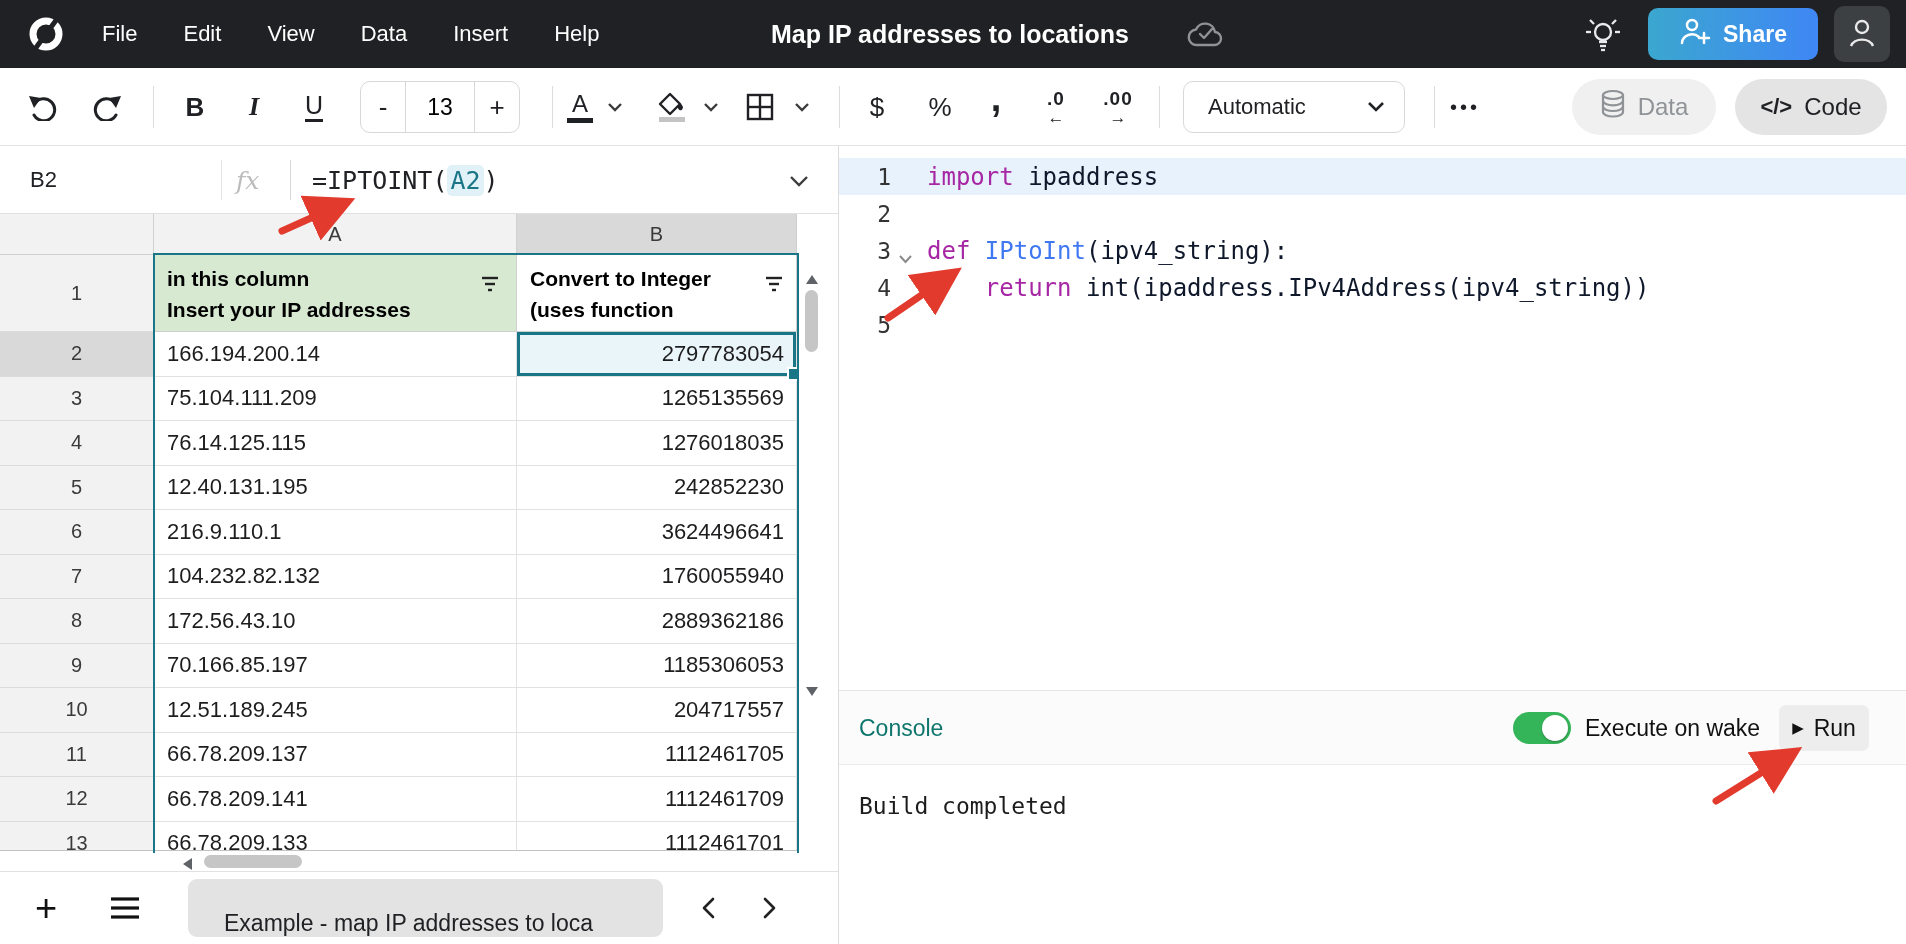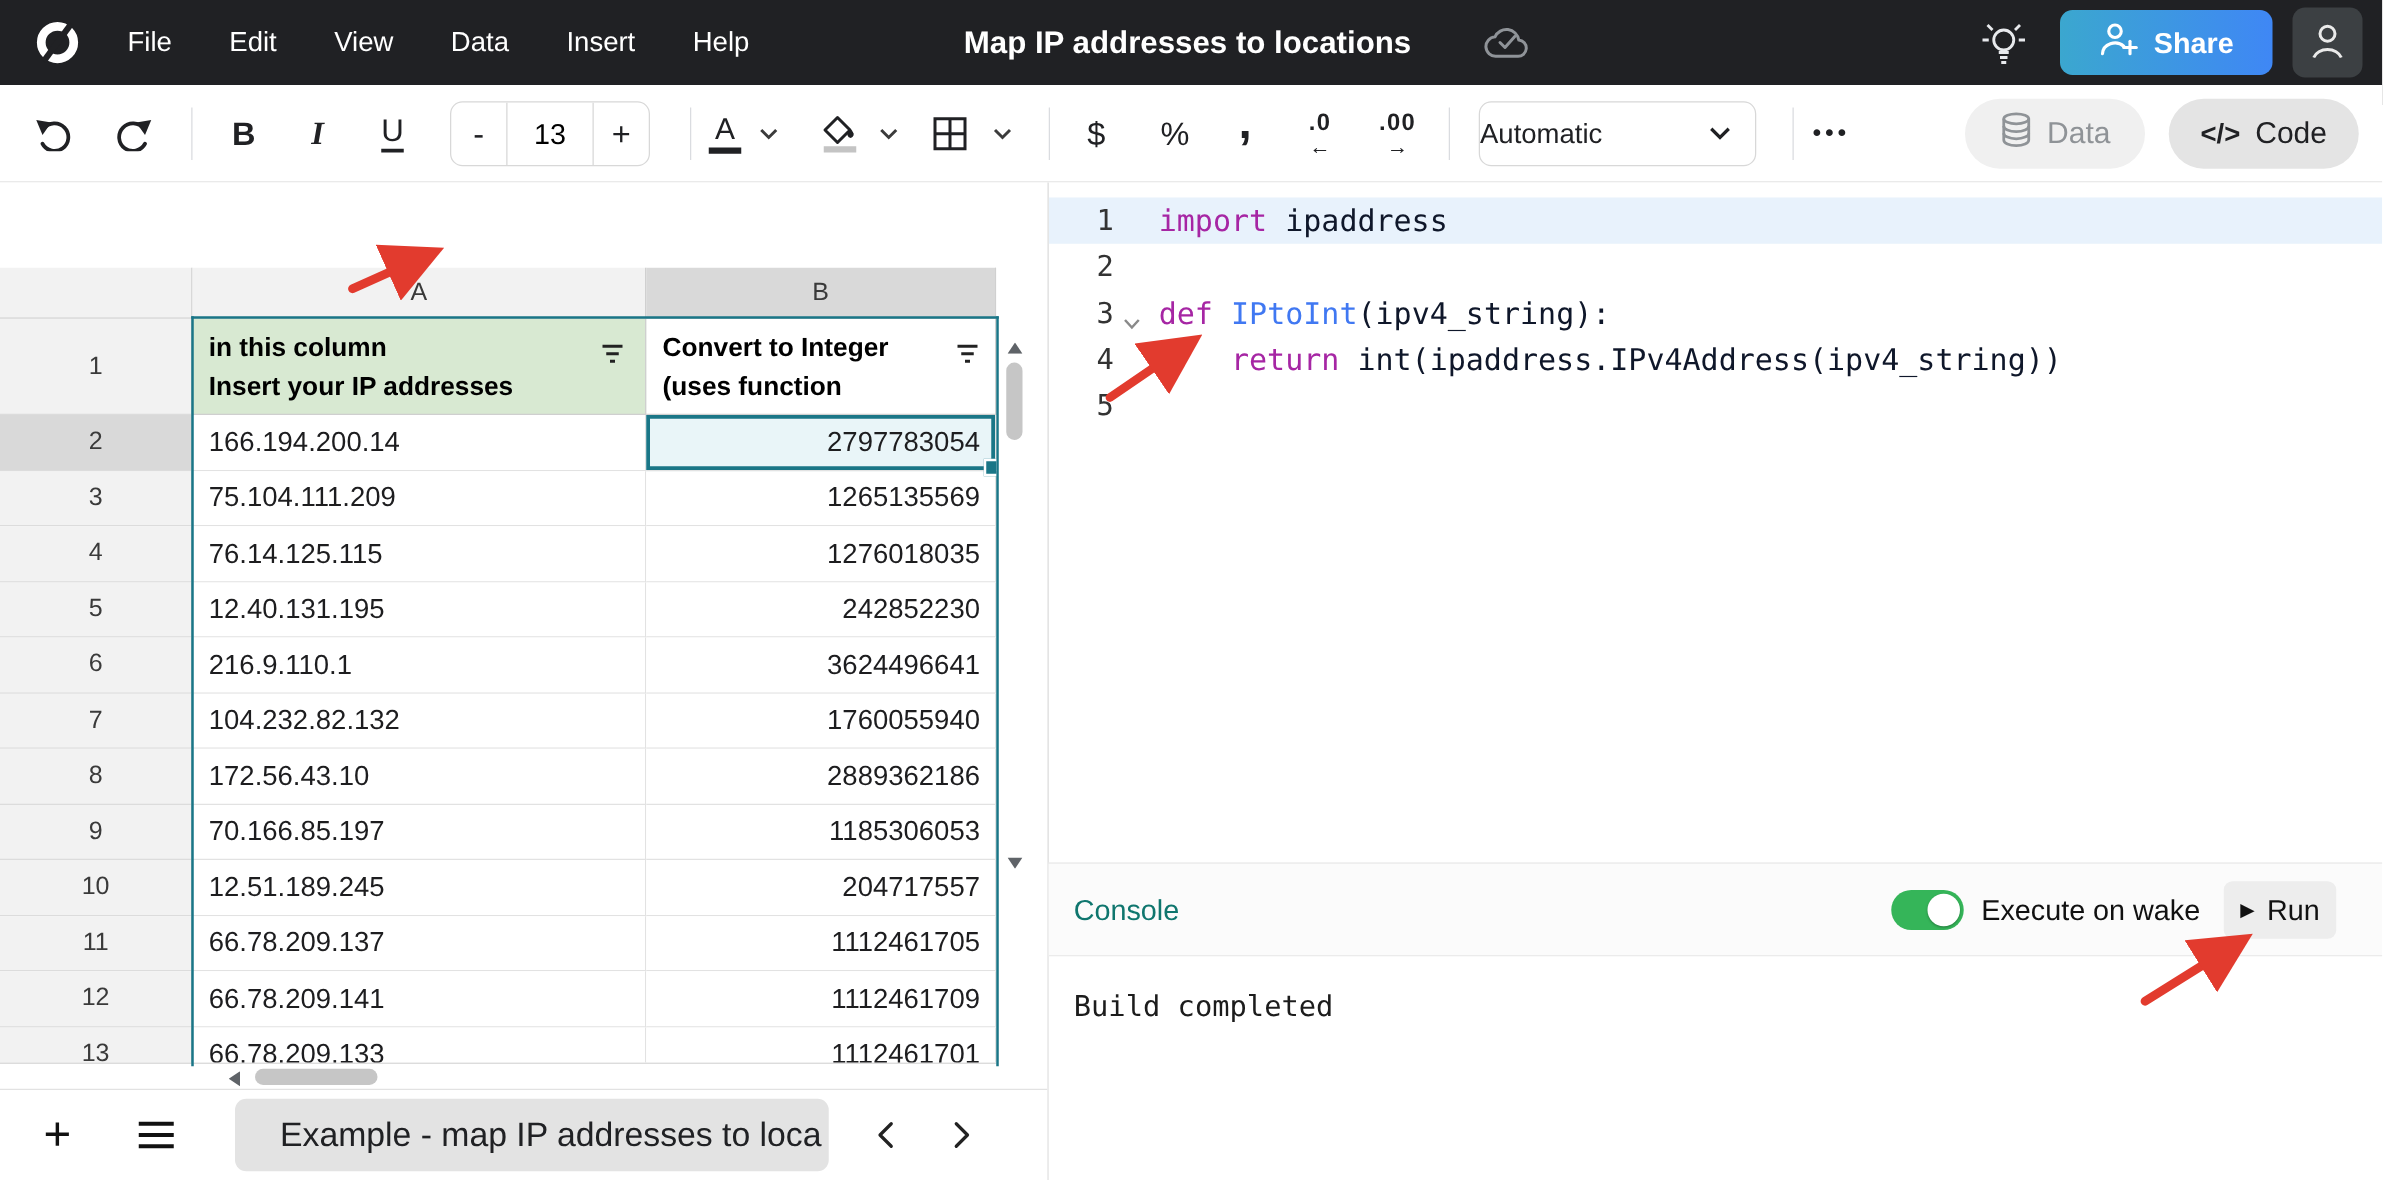--- a/index.html
+++ b/index.html
@@ -40,21 +40,21 @@
   .sizebox .val{width:70px;border-left:1px solid #d8d8d8;border-right:1px solid #d8d8d8;font-size:23px;cursor:text}
   .acolor{display:flex;flex-direction:column;align-items:center;line-height:1}
   .acolor .letter{font-size:24px;font-weight:500}
   .acolor .bar{width:26px;height:5px;background:#202124;margin-top:2px}
   .bucketwrap{display:flex;flex-direction:column;align-items:center}
   .bucketwrap .bar{width:26px;height:5px;background:#c4c4c4;margin-top:1px}
   .dec{display:flex;flex-direction:column;align-items:center;line-height:1}
   .dec .num{font-size:19px;font-weight:600;letter-spacing:1px}
   .dec .arr{font-size:17px;margin-top:1px}
   .autobox{position:absolute;left:1183px;top:13px;width:222px;height:52px;border:1px solid #d8d8d8;border-radius:10px;display:flex;align-items:center;cursor:pointer}
-  .autobox .lbl{font-size:22px;color:#202124;flex:1}
+  .autobox .lbl{font-size:22px;color:#202124;margin-left:24px;flex:1}
   .autobox svg{margin-right:18px}
   .more-dots{font-size:20px;letter-spacing:3px;color:#202124}
   .pill{position:absolute;top:11px;height:56px;border-radius:28px;display:flex;align-items:center;justify-content:center;gap:12px;cursor:pointer}
   .pill-data{left:1572px;width:144px;background:#f0f0f0;color:#8f9397;font-size:24px}
   .pill-code{left:1735px;width:152px;background:#e4e4e4;color:#202124;font-size:24px;font-weight:500}
   .codetag{font-size:22px;font-weight:700}
 
   
   .sheet-side{position:absolute;left:0;top:146px;width:838px;height:798px;background:#fff}
   .formula-bar{position:absolute;left:0;top:0;width:838px;height:68px;border-bottom:1px solid #e0e0e0;background:#fff}
@@ -91,21 +91,21 @@
   .vthumb{position:absolute;left:3px;top:76px;width:13px;height:62px;background:#c6c6c6;border-radius:7px;cursor:pointer}
   .varrow{position:absolute;left:4px;cursor:pointer}
   .hscroll{position:absolute;left:0;top:705px;width:838px;height:20px;background:#fff}
   .hthumb{position:absolute;left:204px;top:4px;width:98px;height:13px;background:#c6c6c6;border-radius:7px;cursor:pointer}
   .harrow{position:absolute;left:183px;top:5px;cursor:pointer}
 
   .tabbar{position:absolute;left:0;top:725px;width:838px;height:73px;background:#fff;border-top:1px solid #e2e2e2}
   .addsheet{position:absolute;left:26px;top:0;height:73px;width:40px;display:flex;align-items:center;justify-content:center;font-size:38px;font-weight:300;color:#111;cursor:pointer}
   .sheetmenu{position:absolute;left:110px;top:24px;cursor:pointer}
   .sheettab{position:absolute;left:188px;top:7px;width:475px;height:58px;background:#e3e3e3;border-radius:9px;
-    display:flex;align-items:center;padding-left:36px;font-size:27px;color:#202124;white-space:nowrap;overflow:hidden;cursor:pointer}
+    display:flex;align-items:flex-end;padding-left:36px;font-size:23px;color:#202124;white-space:nowrap;overflow:hidden;cursor:pointer}
   .tabnav{position:absolute;top:22px;cursor:pointer}
 
   
   .code-side{position:absolute;left:838px;top:146px;width:1068px;height:798px;background:#fff;border-left:1px solid #dcdcdc}
   .code-area{position:absolute;left:0;top:0;width:1067px;height:544px;padding-top:12px;overflow:hidden}
   .cline{height:37px;display:flex;align-items:center;font-family:"DejaVu Sans Mono",monospace;font-size:24px}
   .cline.active{background:var(--active_line)}
   .gut{width:52px;text-align:right;color:#333;font-size:23px;flex:none}
   .fold{width:28px;display:flex;align-items:flex-end;justify-content:center;flex:none;height:26px}
   .ctext{white-space:pre;margin-left:8px;color:#383a42}
@@ -293,20 +293,36 @@
       <span>Data</span>
     </div>
     <div class="pill pill-code">
       <span class="codetag">&lt;/&gt;</span>
       <span>Code</span>
     </div>
   </div>
 
   <div class="sheet-side">
 
+    <div class="formula-bar">
+      <span class="namebox">B2</span>
+      <span class="fb-div1"></span>
+      <span class="fx">fx</span>
+      <span class="fb-div2"></span>
+      <span class="formula mono">
+        <span>=IPTOINT(</span>
+          <span class="argtok">A2</span>
+          <span>)</span>
+      </span>
+      <span class="fb-chevron">
+        <svg width="22" height="13" viewBox="0 0 22 13">
+            <path d="M3 2 L11 10 L19 2" fill="none" stroke="#3c3c3c" stroke-width="2.4"></path>
+          </svg>
+      </span>
+    </div>
 
     <div class="grid">
       <div class="hcell"></div>
       <div class="hcell">A</div>
       <div class="hcell sel">B</div>
 
       <div class="rh">1</div>
       <div class="hdrcell green">
         <div>in this column</div>
         <div>Insert your IP addresses</div>

